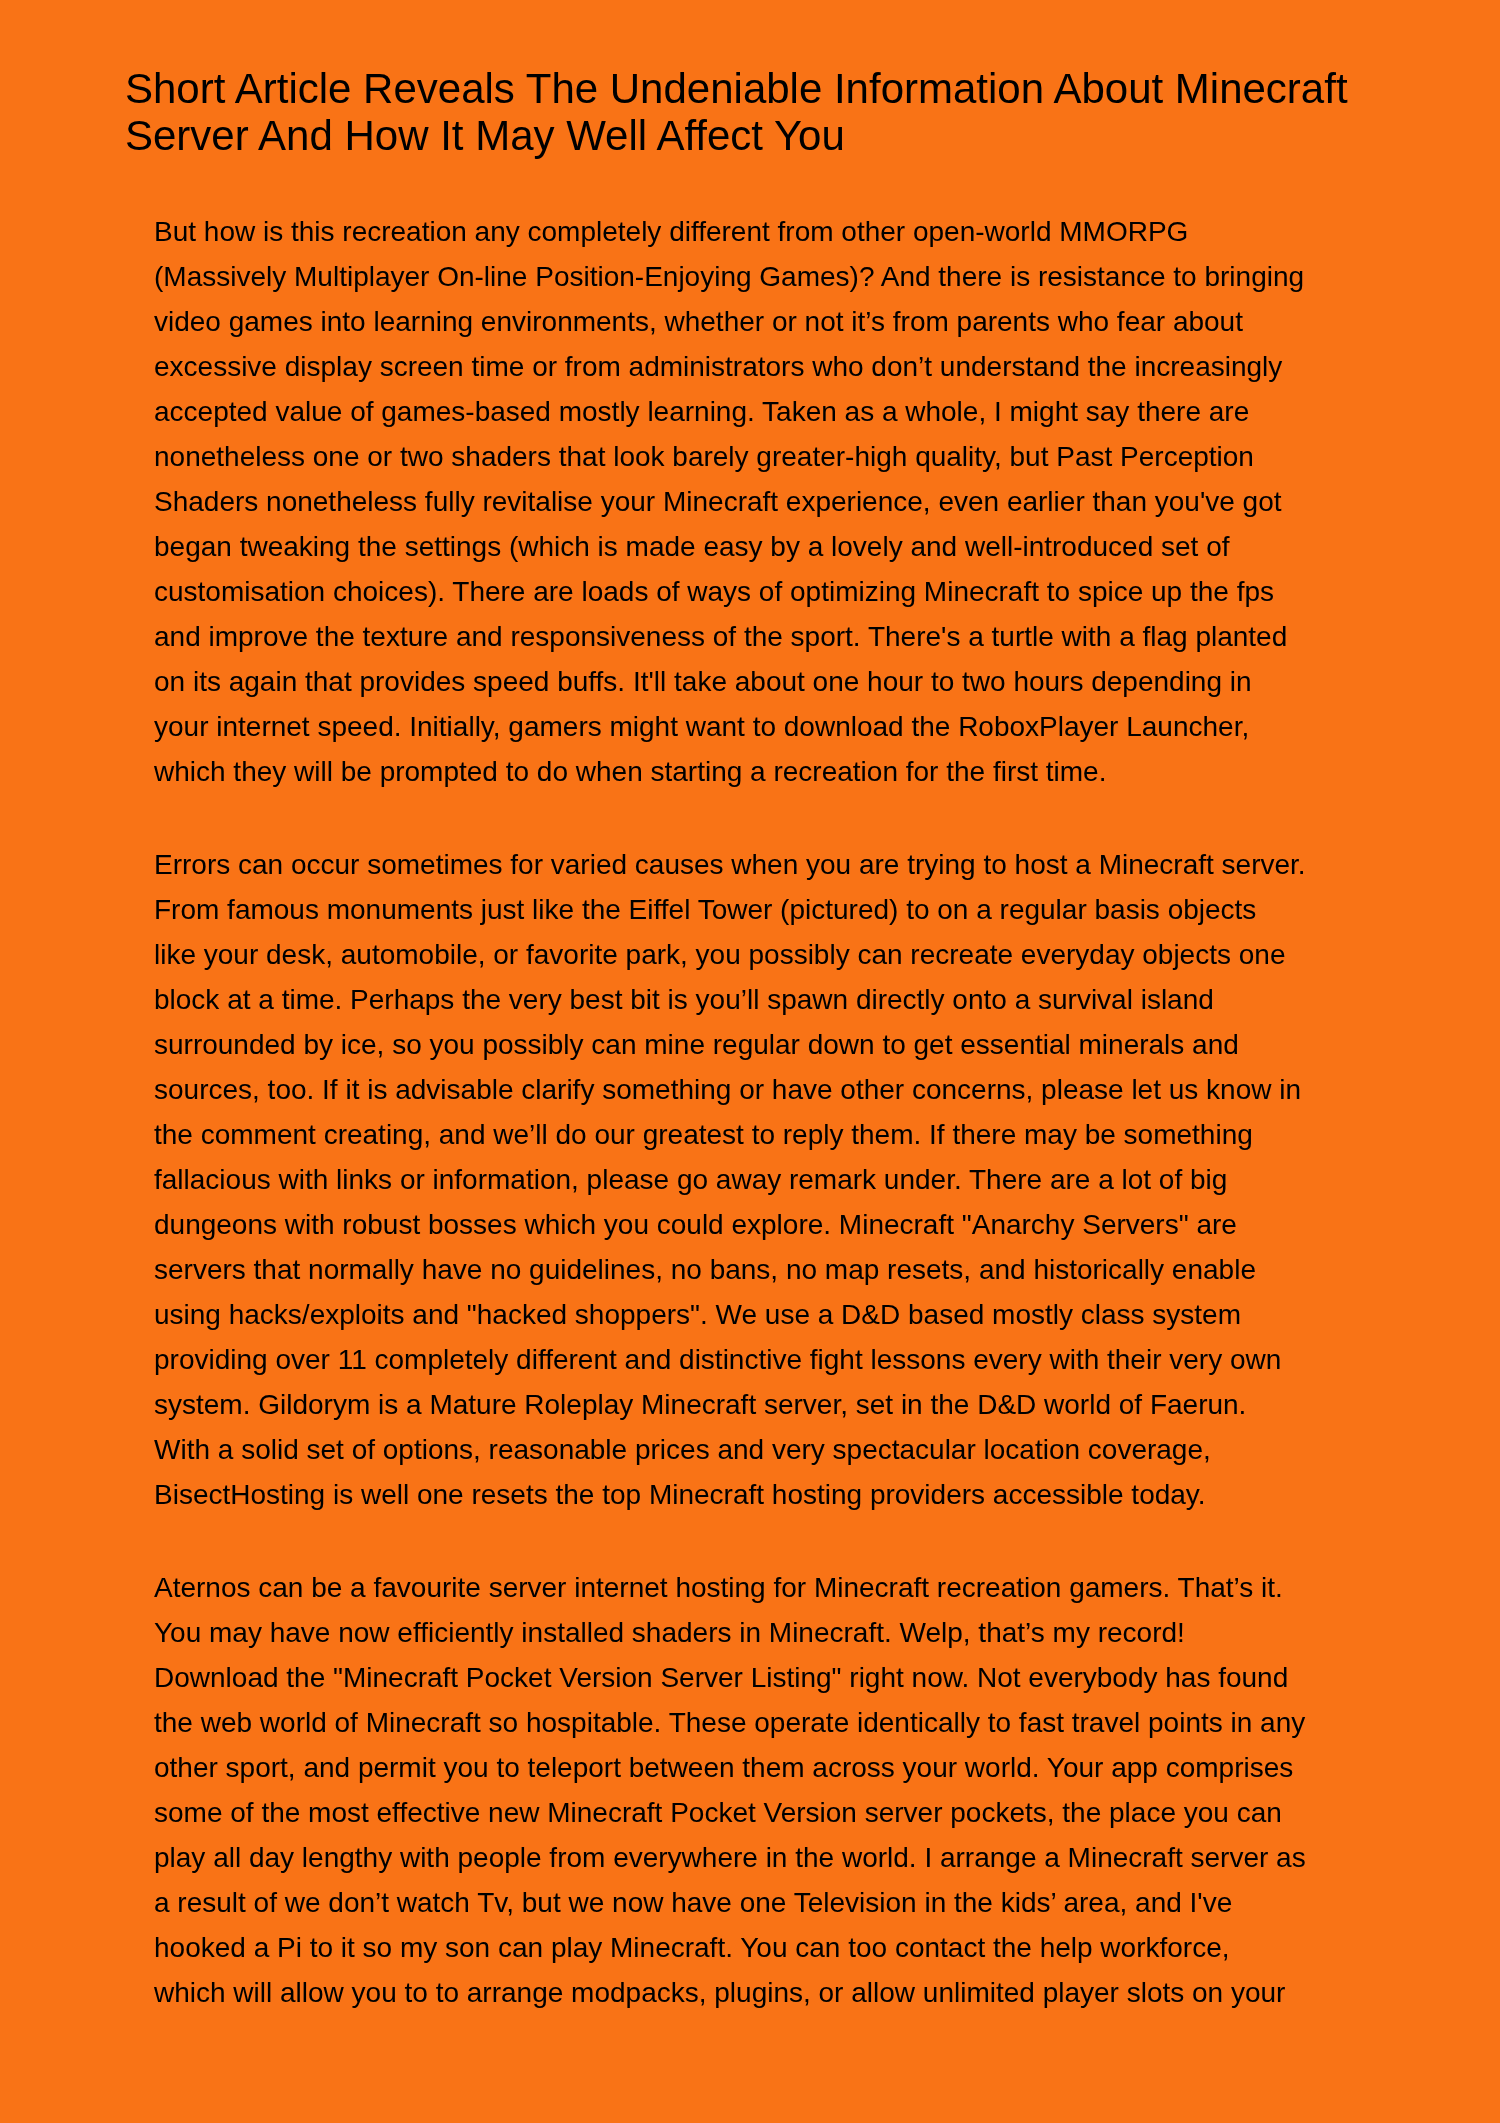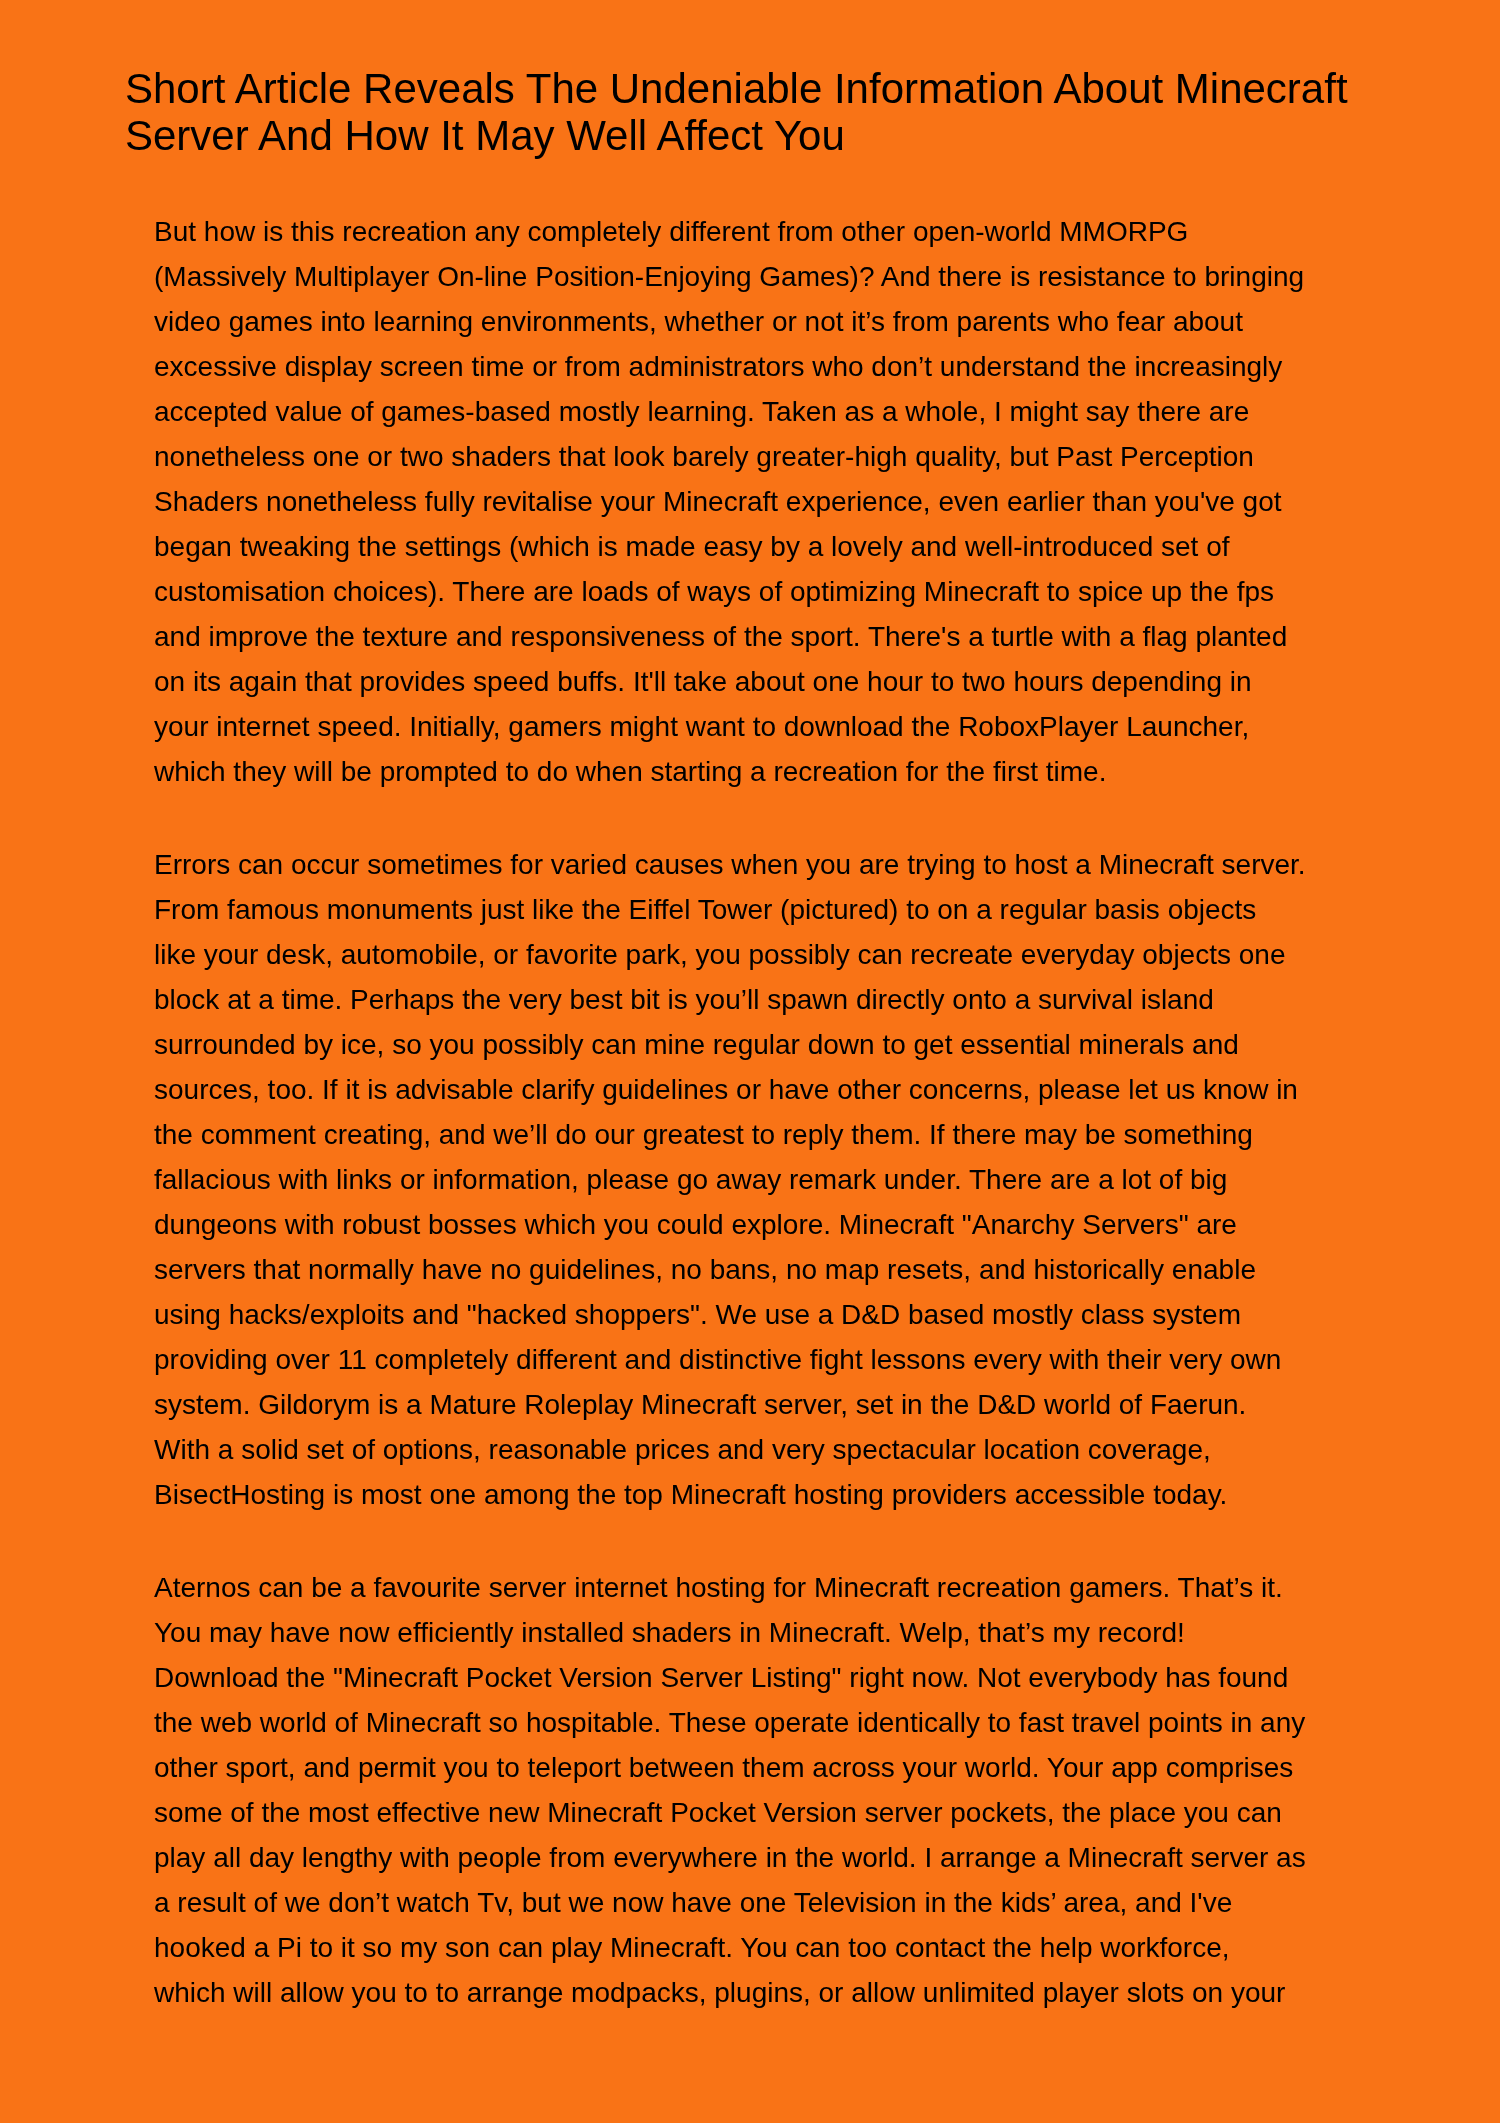--- a/index.html
+++ b/index.html
@@ -61,30 +61,30 @@
         <div class="line">on its again that provides speed buffs. It'll take about one hour to two hours depending in</div>
         <div class="line">your internet speed. Initially, gamers might want to download the RoboxPlayer Launcher,</div>
         <div class="line">which they will be prompted to do when starting a recreation for the first time.</div>
       </div>
       <div class="paragraph">
         <div class="line">Errors can occur sometimes for varied causes when you are trying to host a Minecraft server.</div>
         <div class="line">From famous monuments just like the Eiffel Tower (pictured) to on a regular basis objects</div>
         <div class="line">like your desk, automobile, or favorite park, you possibly can recreate everyday objects one</div>
         <div class="line">block at a time. Perhaps the very best bit is you’ll spawn directly onto a survival island</div>
         <div class="line">surrounded by ice, so you possibly can mine regular down to get essential minerals and</div>
-        <div class="line">sources, too. If it is advisable clarify guidelines or have other concerns, please let us know in</div>
+        <div class="line">sources, too. If it is advisable clarify something or have other concerns, please let us know in</div>
         <div class="line">the comment creating, and we’ll do our greatest to reply them. If there may be something</div>
         <div class="line">fallacious with links or information, please go away remark under. There are a lot of big</div>
         <div class="line">dungeons with robust bosses which you could explore. Minecraft "Anarchy Servers" are</div>
         <div class="line">servers that normally have no guidelines, no bans, no map resets, and historically enable</div>
         <div class="line">using hacks/exploits and "hacked shoppers". We use a D&amp;D based mostly class system</div>
         <div class="line">providing over 11 completely different and distinctive fight lessons every with their very own</div>
         <div class="line">system. Gildorym is a Mature Roleplay Minecraft server, set in the D&amp;D world of Faerun.</div>
         <div class="line">With a solid set of options, reasonable prices and very spectacular location coverage,</div>
-        <div class="line">BisectHosting is most one among the top Minecraft hosting providers accessible today.</div>
+        <div class="line">BisectHosting is well one resets the top Minecraft hosting providers accessible today.</div>
       </div>
       <div class="paragraph">
         <div class="line">Aternos can be a favourite server internet hosting for Minecraft recreation gamers. That’s it.</div>
         <div class="line">You may have now efficiently installed shaders in Minecraft. Welp, that’s my record!</div>
         <div class="line">Download the "Minecraft Pocket Version Server Listing" right now. Not everybody has found</div>
         <div class="line">the web world of Minecraft so hospitable. These operate identically to fast travel points in any</div>
         <div class="line">other sport, and permit you to teleport between them across your world. Your app comprises</div>
         <div class="line">some of the most effective new Minecraft Pocket Version server pockets, the place you can</div>
         <div class="line">play all day lengthy with people from everywhere in the world. I arrange a Minecraft server as</div>
         <div class="line">a result of we don’t watch Tv, but we now have one Television in the kids’ area, and I've</div>

